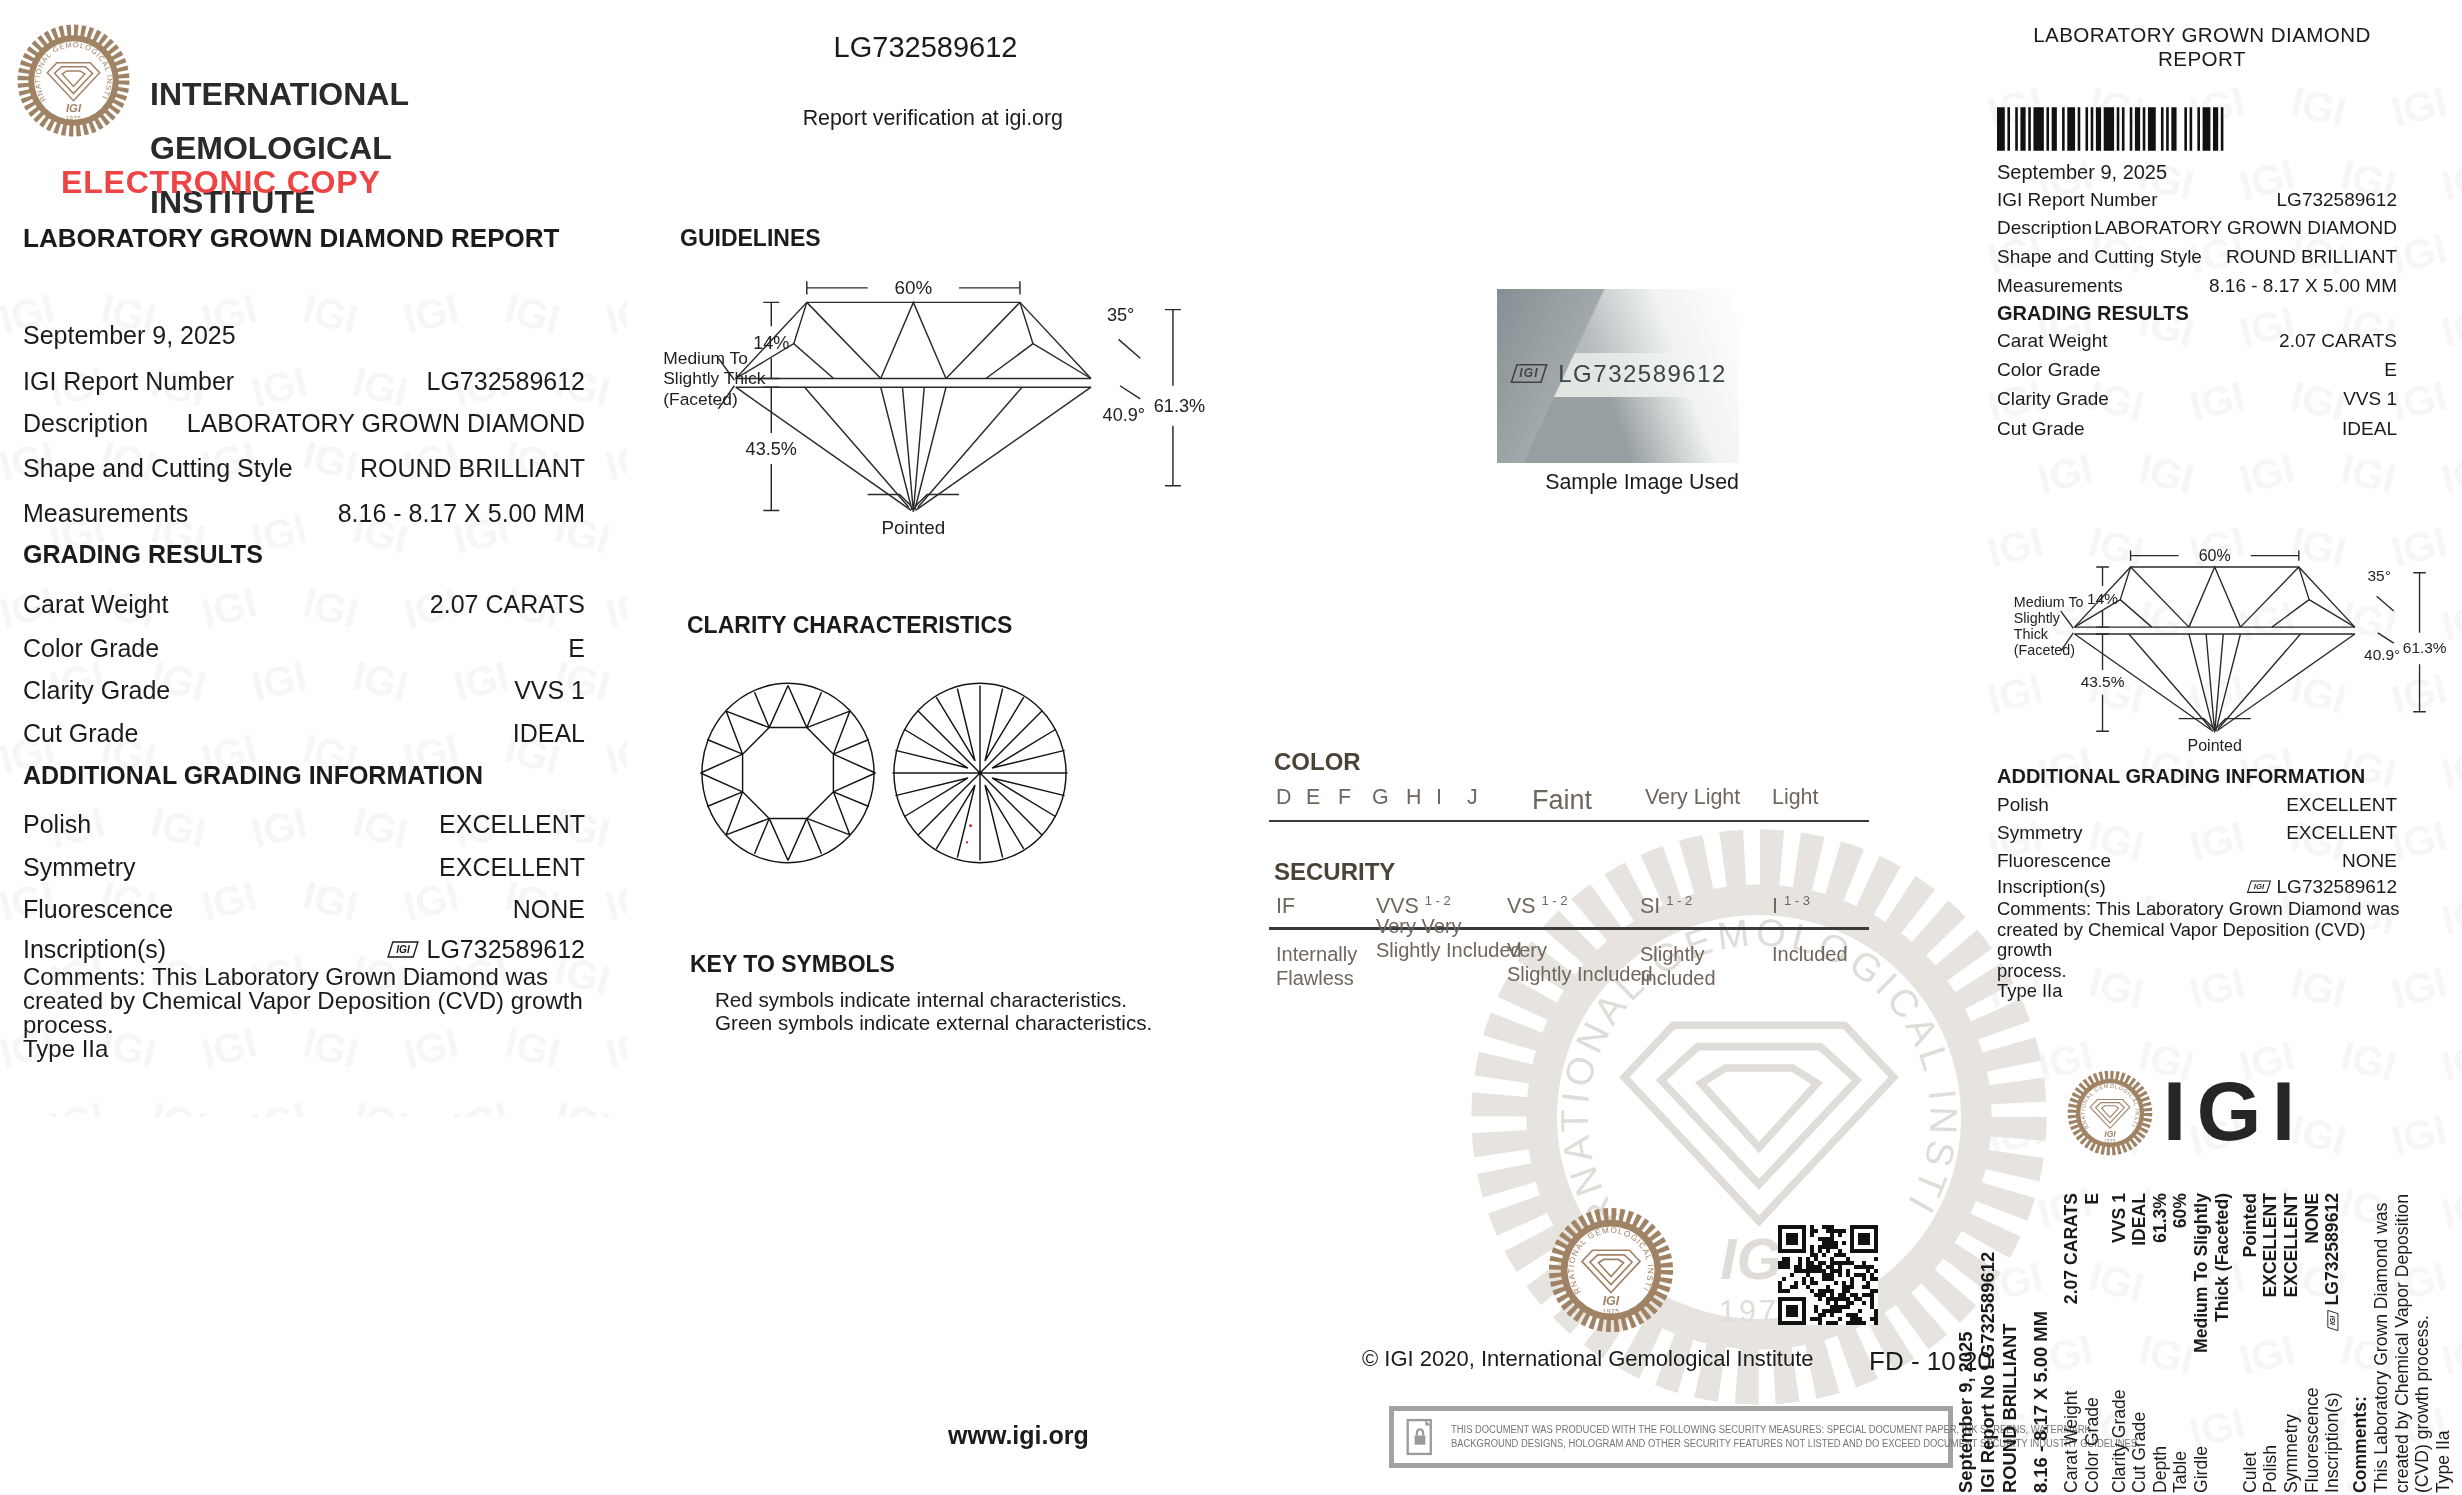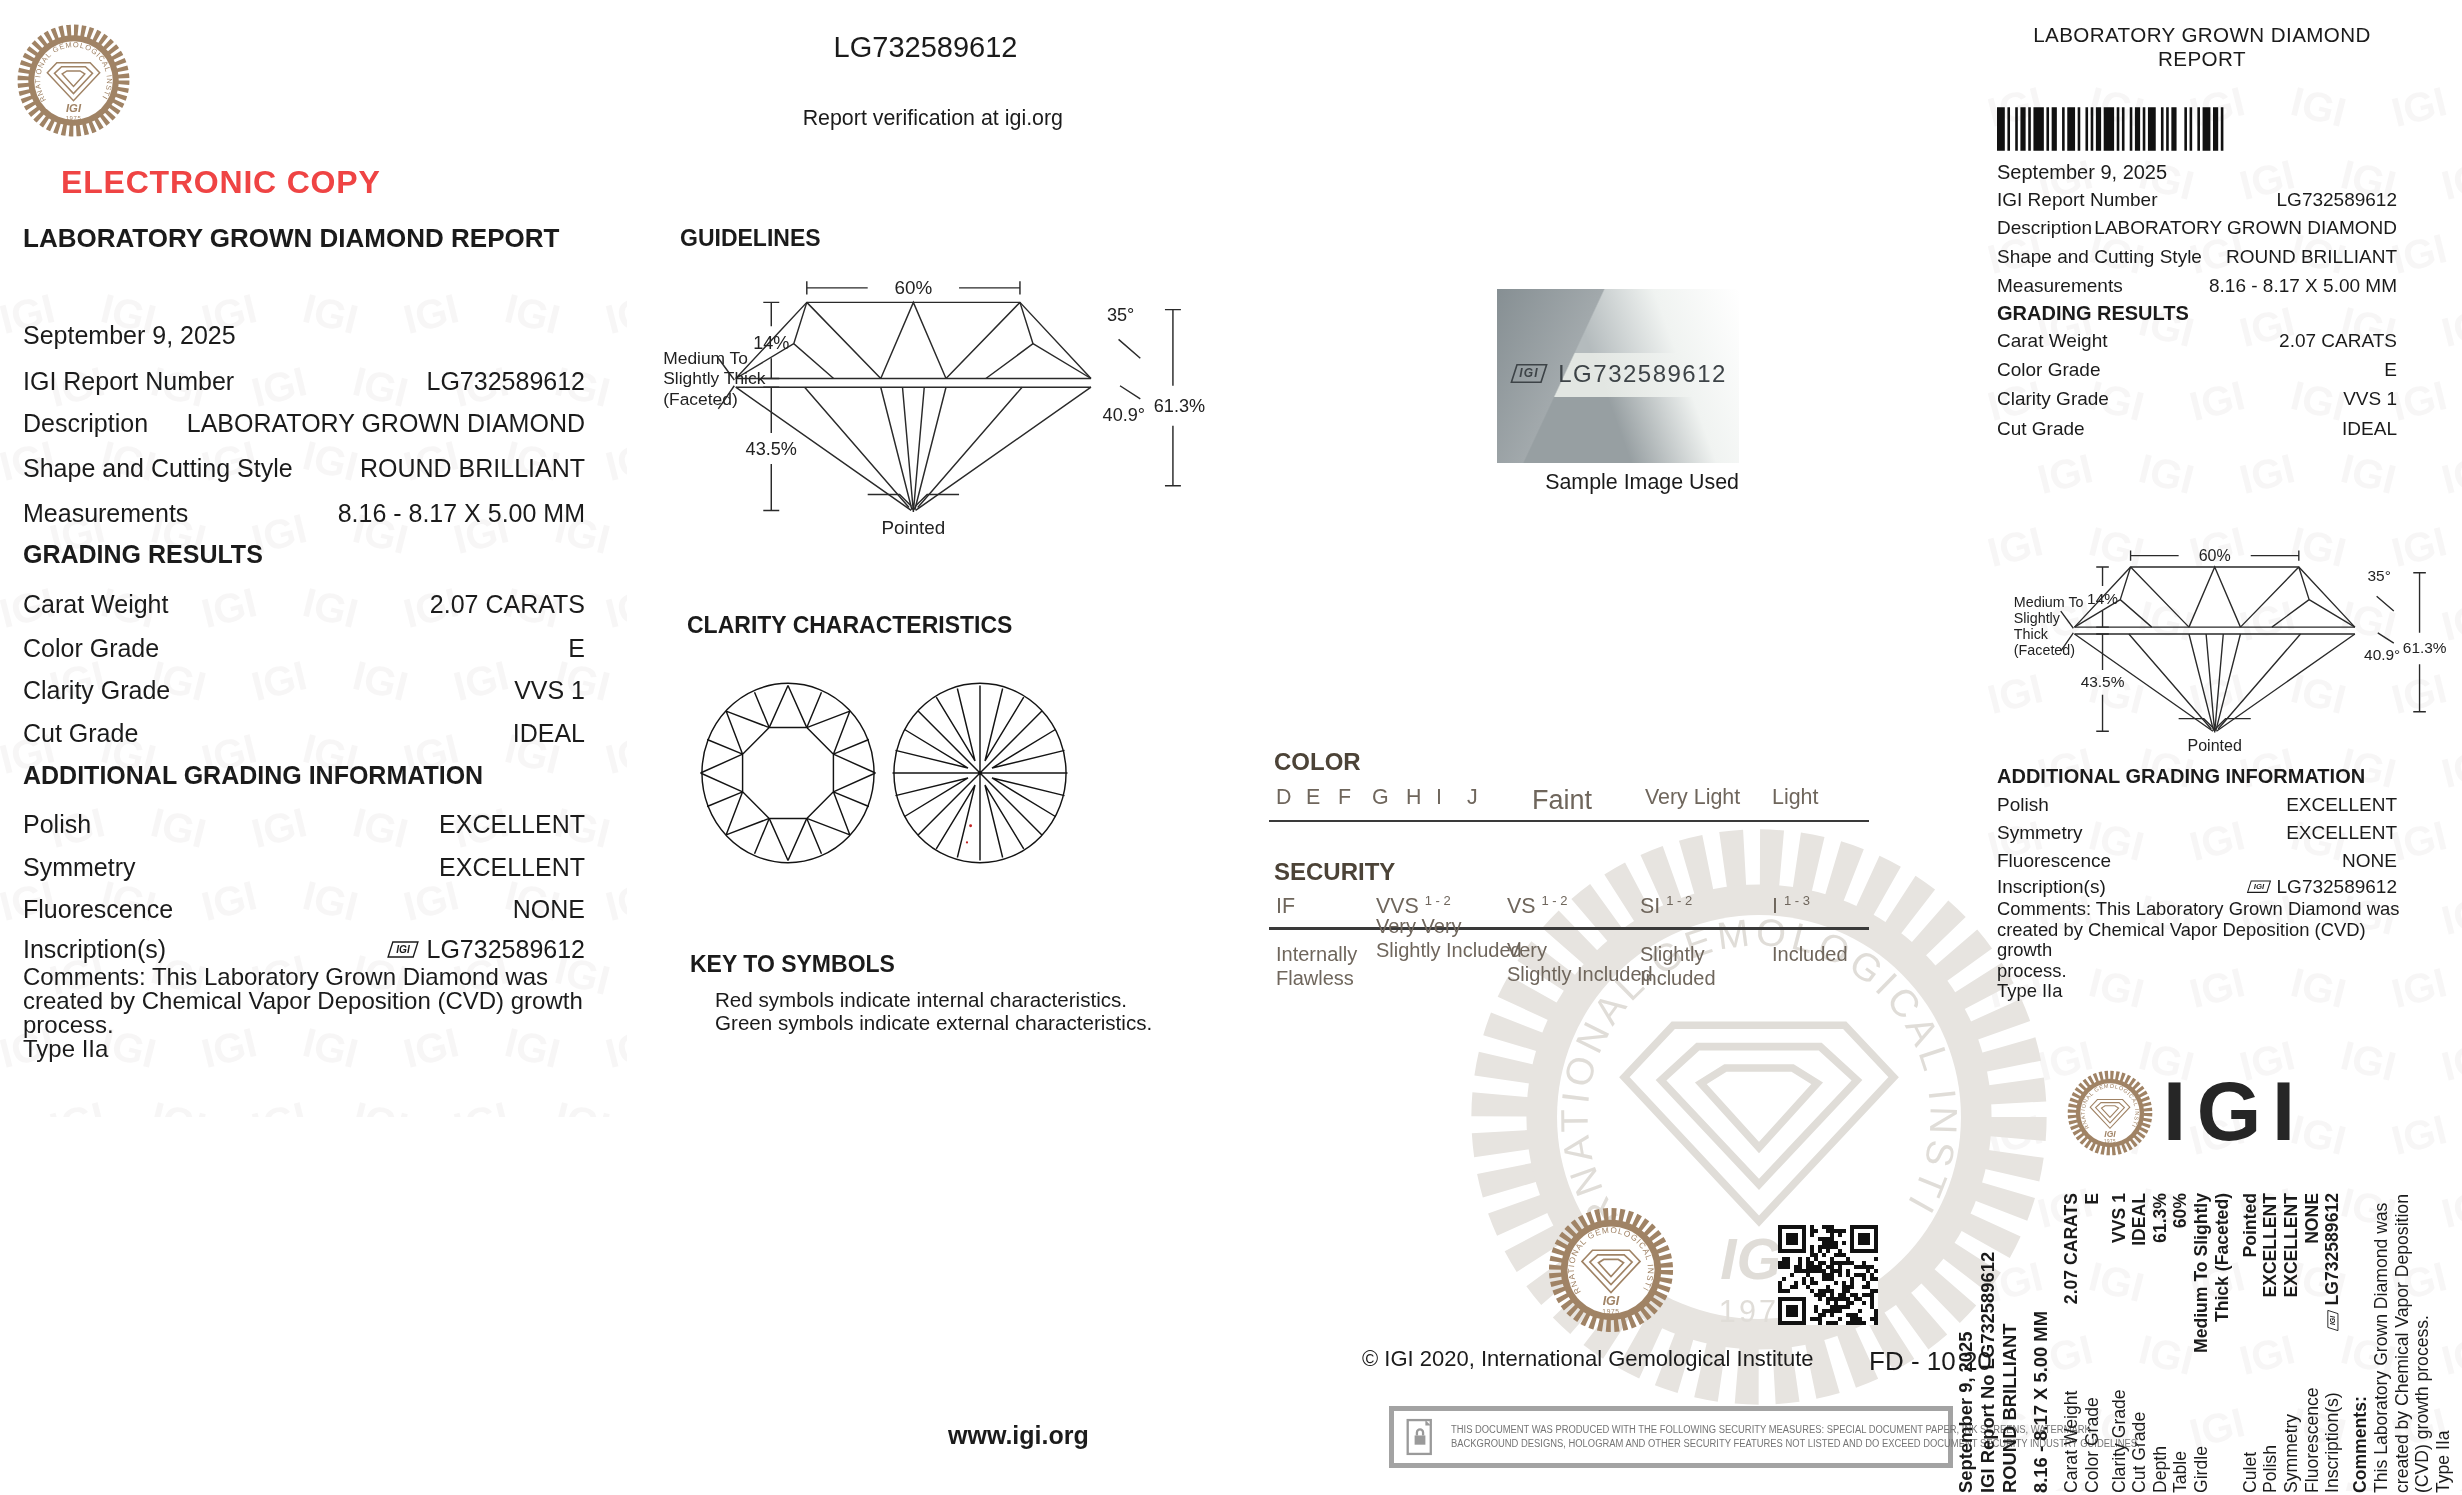--- a/index.html
+++ b/index.html
@@ -259,20 +259,25 @@
         <text font-size="12.5" letter-spacing="1.5" fill="#a08365" font-family="Liberation Sans,sans-serif"><textPath href="#rp_seal-left" startOffset="50%" text-anchor="middle">INTERNATIONAL GEMOLOGICAL INSTITUTE</textPath></text>
         <g fill="none" stroke="#a08365" stroke-width="2.5">
           <path d="M72,70 L128,70 L144,87 L100,134 L56,87 Z"></path>
           <path d="M80,77 L120,77 L132,88 L100,122 L68,88 Z"></path>
           <path d="M89,84 L111,84 L119,89 L100,110 L81,89 Z"></path>
         </g>
         <text x="100" y="153" font-size="19" font-weight="bold" font-style="italic" text-anchor="middle" fill="#a08365">IGI</text>
         <text x="100" y="167" font-size="10" letter-spacing="1" text-anchor="middle" fill="#a08365">1975</text>
       </svg></div>
 
+  <div class="abs b" style="left:150px;top:67px;font-size:32px;line-height:54px;color:#2a2a2a;">
+    <div>INTERNATIONAL</div>
+    <div>GEMOLOGICAL</div>
+    <div>INSTITUTE</div>
+  </div>
 
   <div class="abs b" style="left:61px;top:164px;font-size:32px;color:#ef4444;letter-spacing:0.8px;">ELECTRONIC COPY</div>
 
   <div class="abs b" style="left:23px;top:223px;font-size:26px;">LABORATORY GROWN DIAMOND REPORT</div>
 
   <div class="abs" style="left:23px;top:321px;font-size:25px;">September 9, 2025</div>
 
   <div class="row" style="top:367px;">
     <span>IGI Report Number</span>
     <span class="v">LG732589612</span>

